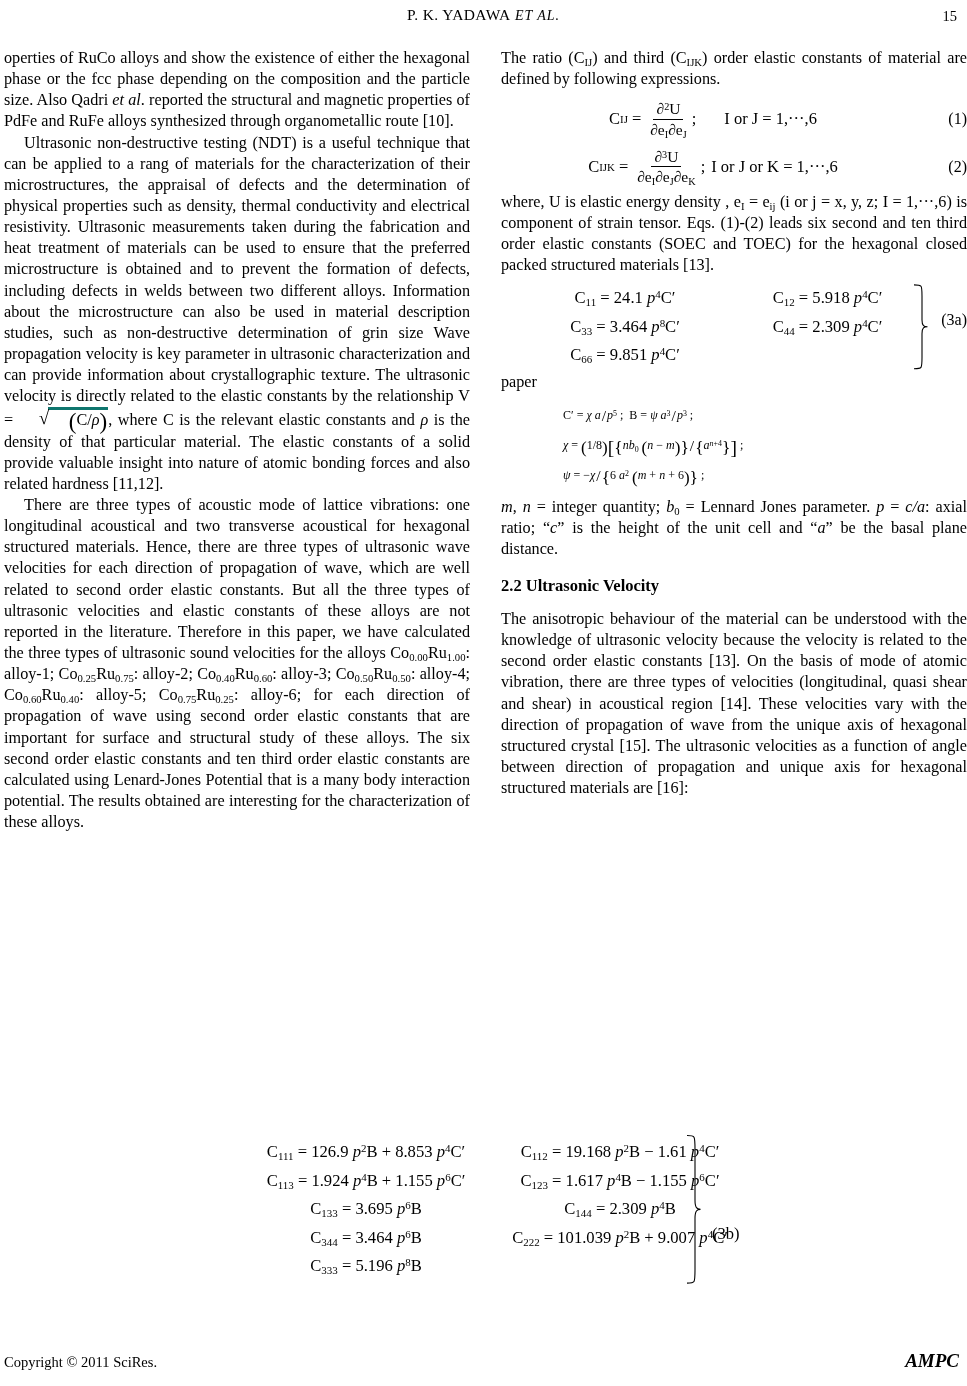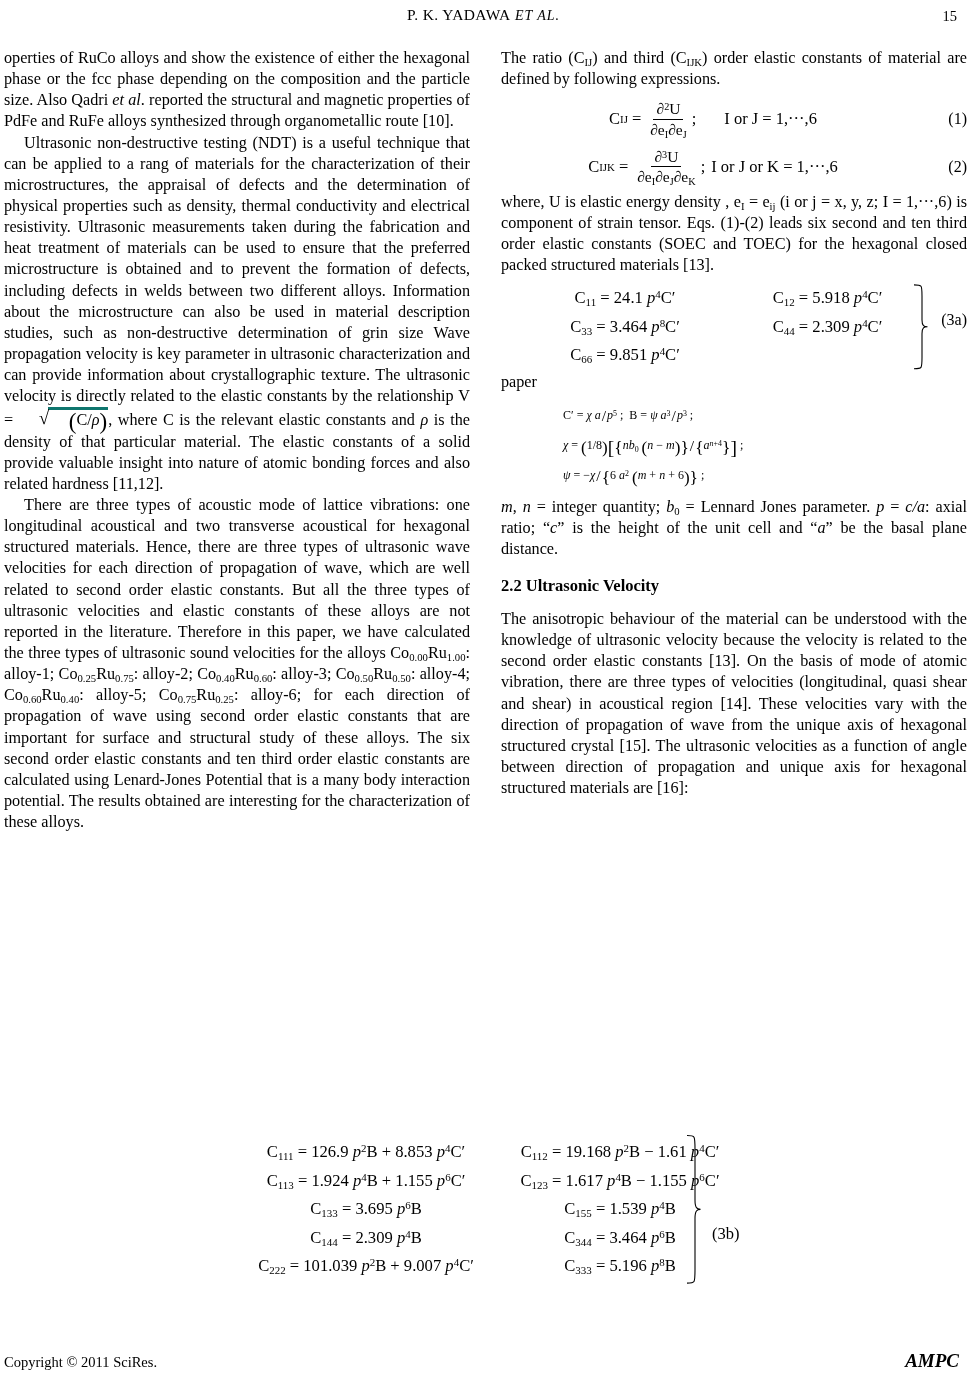--- a/index.html
+++ b/index.html
@@ -348,21 +348,20 @@
   </div>
 
   <div class="botblock">
     <div class="botinner">
       <div class="eqgrid g3b" id="grid-3b">
           <div class="eqcell">C<sub>111</sub> = 126.9&nbsp;<span class="it">p</span><sup>2</sup>B&nbsp;+&nbsp;8.853&nbsp;<span class="it">p</span><sup>4</sup>C′</div>
           <div class="eqcell">C<sub>112</sub> = 19.168&nbsp;<span class="it">p</span><sup>2</sup>B&nbsp;−&nbsp;1.61&nbsp;<span class="it">p</span><sup>4</sup>C′</div>
           <div class="eqcell">C<sub>113</sub> = 1.924&nbsp;<span class="it">p</span><sup>4</sup>B&nbsp;+&nbsp;1.155&nbsp;<span class="it">p</span><sup>6</sup>C′</div>
           <div class="eqcell">C<sub>123</sub> = 1.617&nbsp;<span class="it">p</span><sup>4</sup>B&nbsp;−&nbsp;1.155&nbsp;<span class="it">p</span><sup>6</sup>C′</div>
           <div class="eqcell">C<sub>133</sub> = 3.695&nbsp;<span class="it">p</span><sup>6</sup>B</div>
-          <div class="eqcell">C<sub>155</sub> = 1.539&nbsp;<span class="it">p</span><sup>4</sup>B</div>
           <div class="eqcell">C<sub>144</sub> = 2.309&nbsp;<span class="it">p</span><sup>4</sup>B</div>
           <div class="eqcell">C<sub>344</sub> = 3.464&nbsp;<span class="it">p</span><sup>6</sup>B</div>
           <div class="eqcell">C<sub>222</sub> = 101.039&nbsp;<span class="it">p</span><sup>2</sup>B&nbsp;+&nbsp;9.007&nbsp;<span class="it">p</span><sup>4</sup>C′</div>
           <div class="eqcell">C<sub>333</sub> = 5.196&nbsp;<span class="it">p</span><sup>8</sup>B</div>
         </div>
       <div class="brace" style="left:452px; top:-4px; bottom:-4px">
         <svg viewBox="0 0 18 100" preserveAspectRatio="none" aria-hidden="true">
           <path d="M3 1 C 11 1, 11 1, 11 10 L 11 44 C 11 49, 13 50, 16.5 50 C 13 50, 11 51, 11 56 L 11 90 C 11 99, 11 99, 3 99" fill="none" stroke="#000" stroke-width="1.1" vector-effect="non-scaling-stroke"></path>
         </svg>
       </div>

